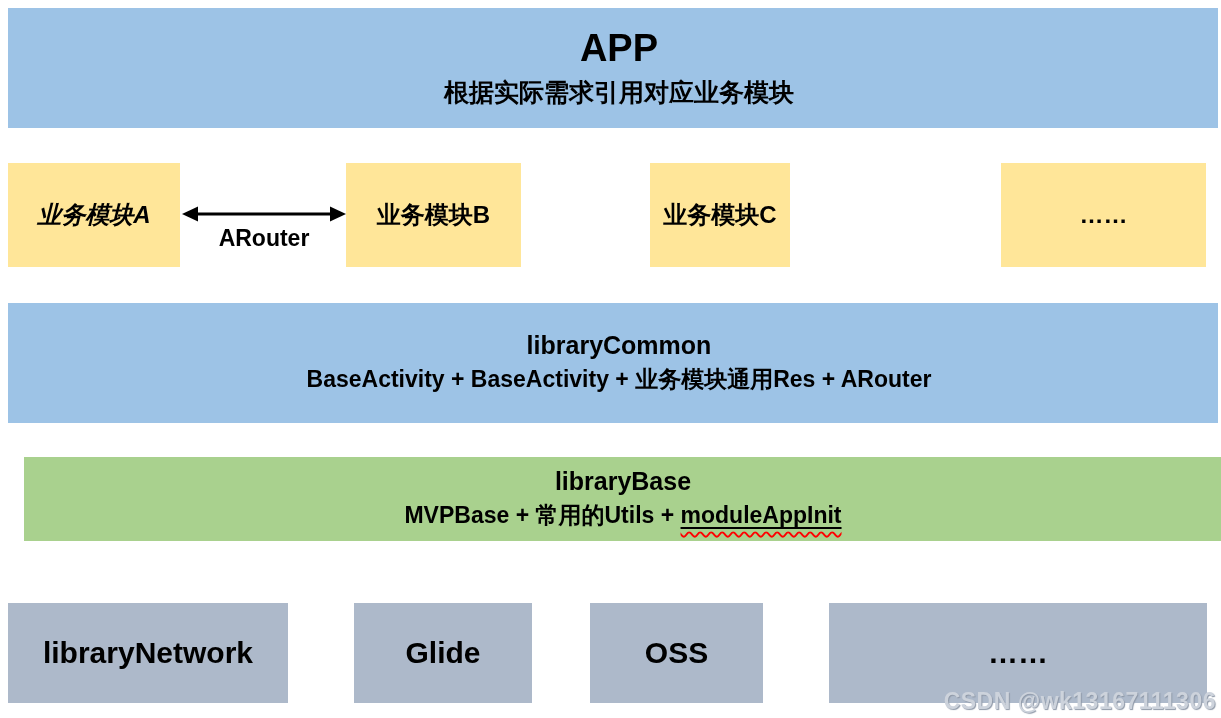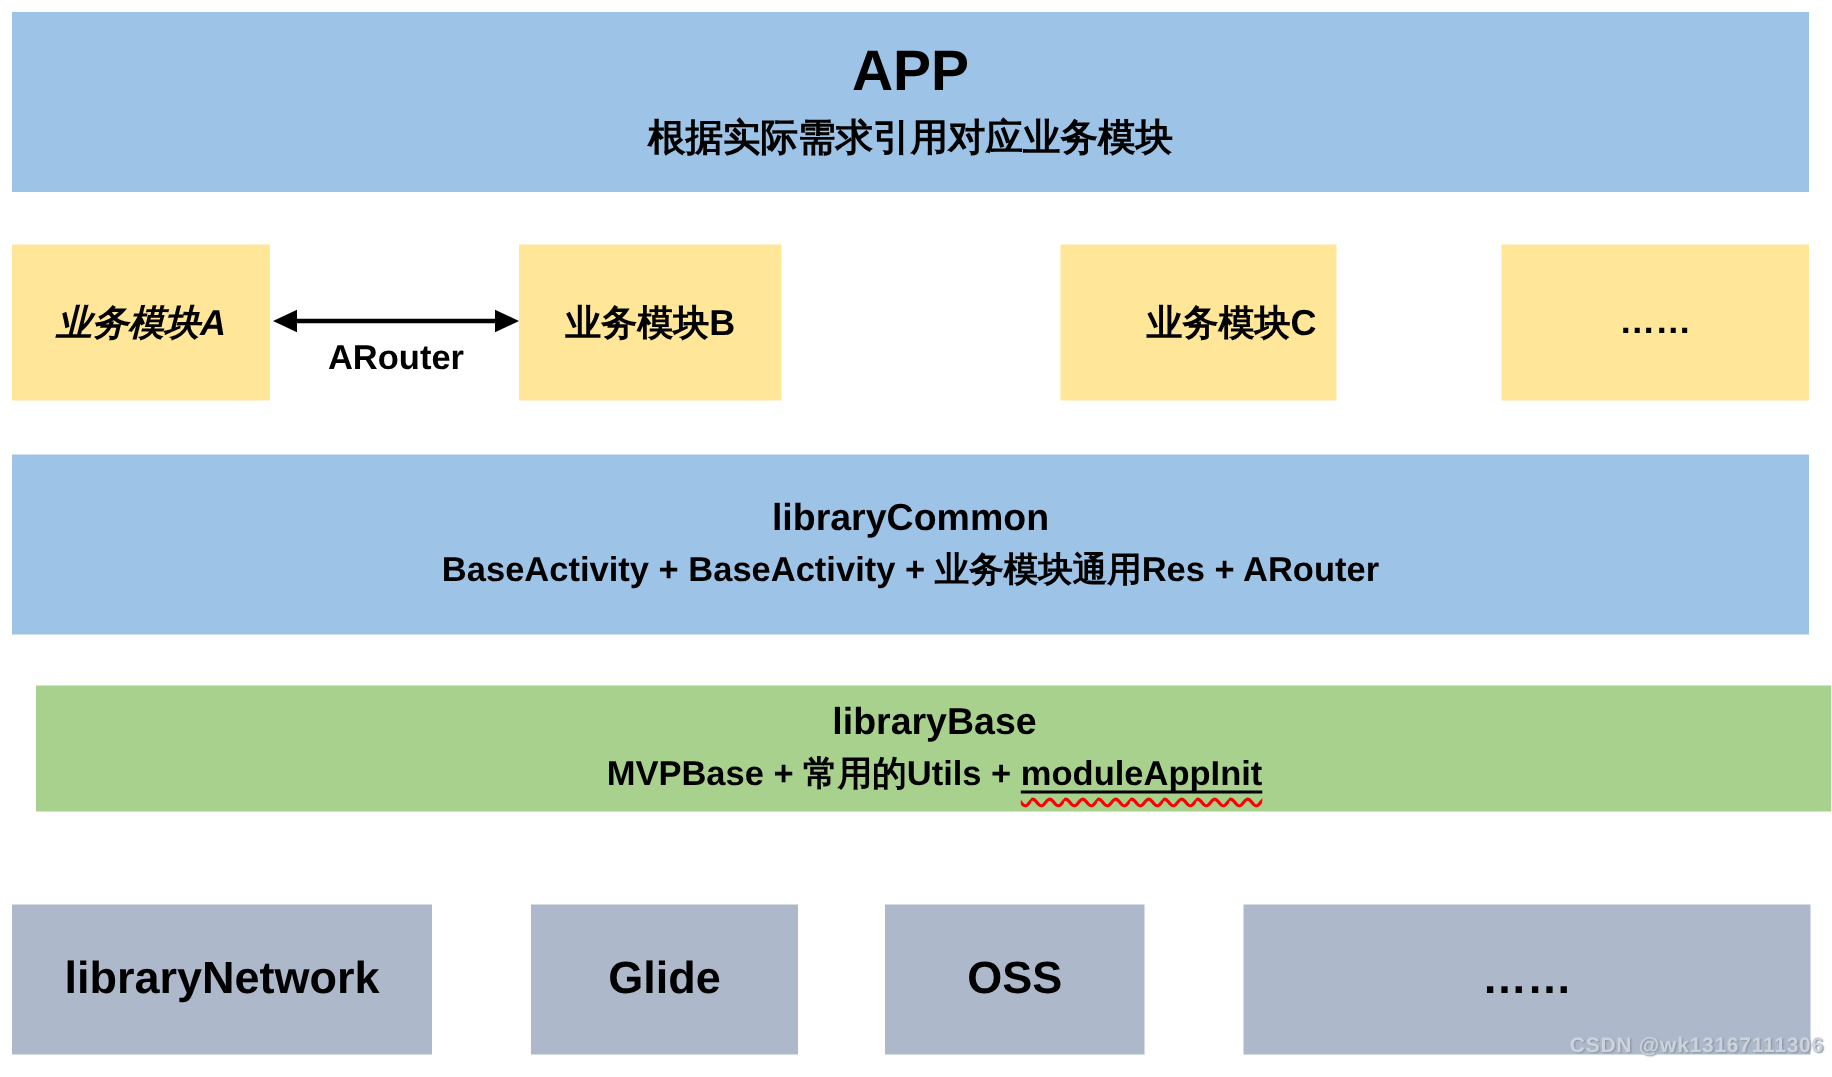--- a/index.html
+++ b/index.html
@@ -19,21 +19,21 @@
   .bar {
     position: absolute;
     left: 8px;
     width: 1198px;
     display: flex;
     flex-direction: column;
     align-items: center;
     justify-content: center;
     text-align: center;
   }
-  .bar-blue  { background: var(--c-blue,  #9DC3E6); }
+  .bar-blue  { background: var(--c-blue,  #9DC3E6); padding-left: 12px; }
   .bar-green { background: var(--c-green, #A9D18E); }
   .app-bar    { top: 8px;   height: 120px; }
   .common-bar { top: 303px; height: 120px; }
   .base-bar   { top: 457px; height: 84px; margin-left: 16px; }
 
   .bar-title {
     font-weight: bold;
     font-size: 25px;
     line-height: 1.2;
   }
@@ -62,21 +62,21 @@
   }
   .box-gray {
     background: var(--c-gray, #ADB9CA);
     top: 603px;
     height: 100px;
     font-size: 30px;
   }
   
   .mod-a { left: 8px;    width: 172px; font-style: italic; }
   .mod-b { left: 346px;  width: 175px; }
-  .mod-c { left: 707px;  width: 140px; padding-left: 44px; }
+  .mod-c { left: 650px;  width: 140px; }
   .mod-d { left: 1001px; width: 205px; }
   
   .fnd-1 { left: 8px;   width: 280px; }
   .fnd-2 { left: 354px; width: 178px; }
   .fnd-3 { left: 590px; width: 173px; }
   .fnd-4 { left: 829px; width: 378px; }
 
   .arrow-svg {
     position: absolute;
     left: 180px;
@@ -106,21 +106,21 @@
     text-decoration-style: solid;
     text-decoration-color: #000000;
     text-decoration-thickness: 2px;
     text-underline-offset: 4px;
   }
 
   .watermark {
     position: absolute;
     right: 5px;
     top: 688px;
-    font-size: 14px;
+    font-size: 23px;
     font-weight: bold;
     letter-spacing: 0.5px;
     color: #cdd3dc;
     text-shadow: 1px 1px 1px #8f99a8;
     white-space: nowrap;
   }
 </style>
 </head>
 <body>
 

